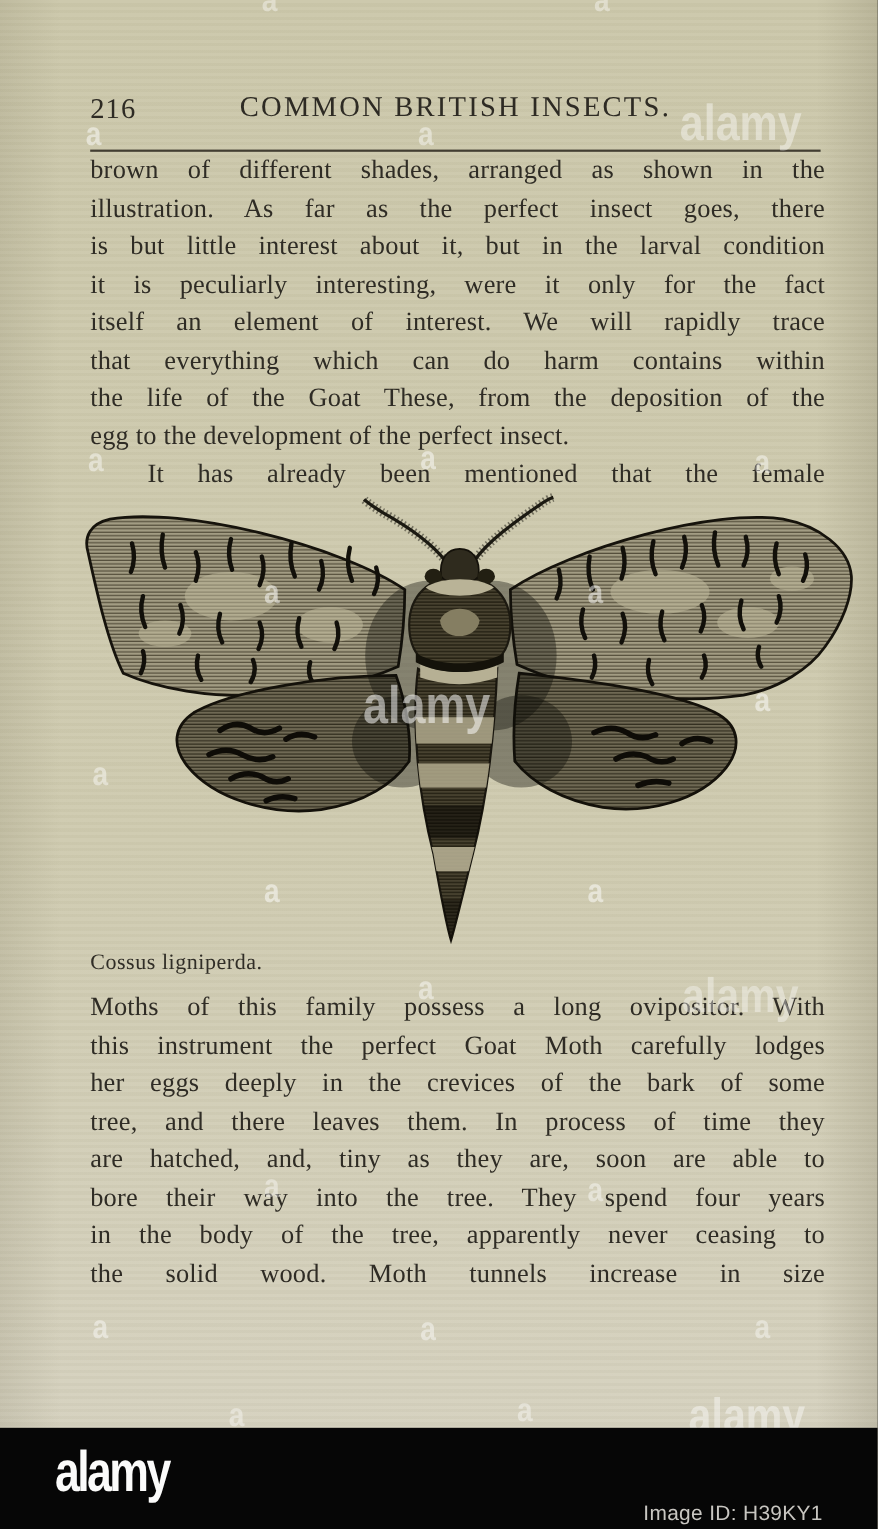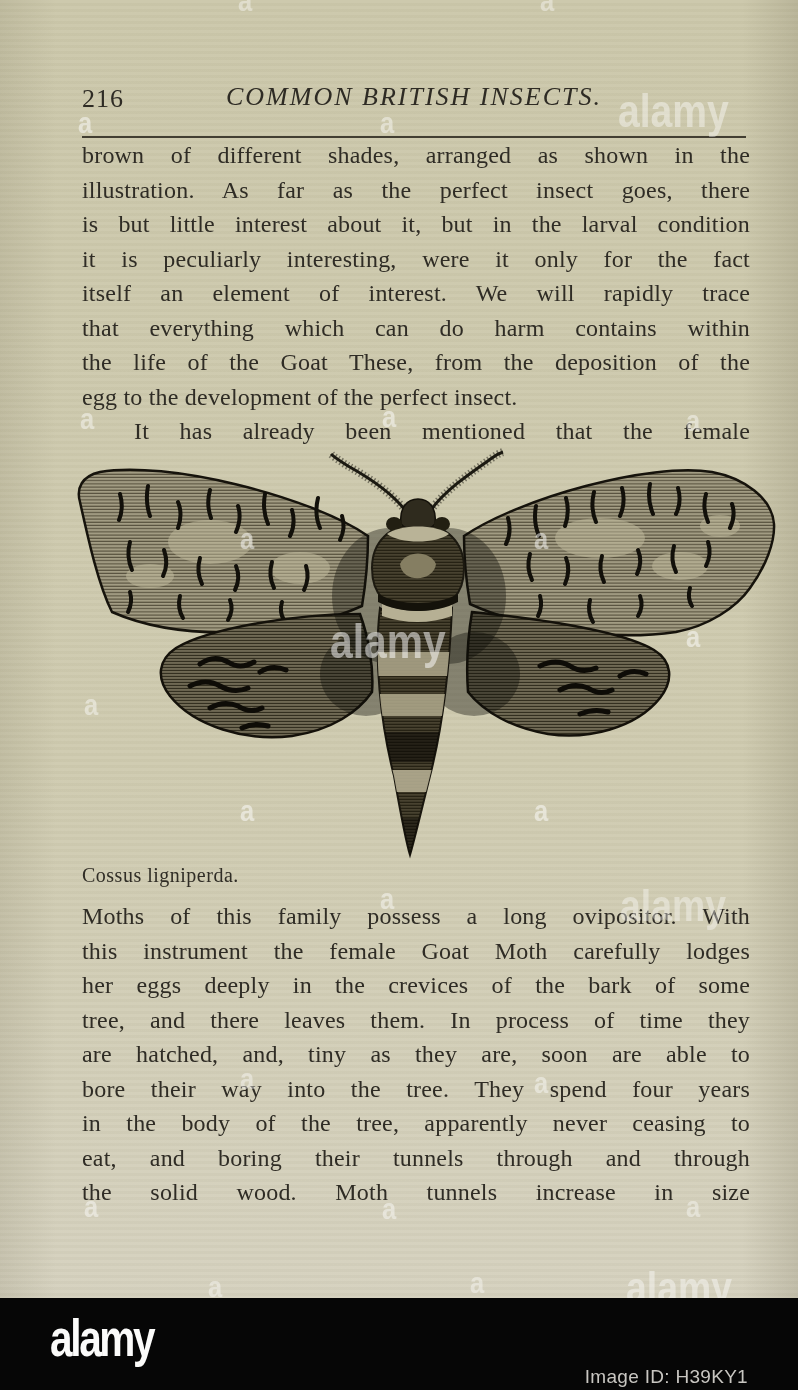--- a/index.html
+++ b/index.html
@@ -6,21 +6,21 @@
   .sheet{
     position:relative;width:798px;height:1390px;overflow:hidden;
     font-family:"Liberation Serif", serif;
     background:
       linear-gradient(90deg, rgba(110,104,80,.14), rgba(0,0,0,0) 7%, rgba(0,0,0,0) 93%, rgba(110,104,80,.20)),
       repeating-linear-gradient(180deg, rgba(255,255,255,.025) 0 3px, rgba(90,85,60,.03) 3px 6px),
       linear-gradient(180deg,#ccc8ab 0%,#cfcbb0 55%,#d6d2c0 96%);
   }
   .pagenum{position:absolute;left:82px;top:84px;font-size:26px;color:#2e2b24;letter-spacing:1px;}
   .runhead{position:absolute;left:82px;top:82px;width:664px;text-align:center;
-    font-style:italic;font-size:26px;letter-spacing:2px;color:#2e2b24;}
+    font-size:26px;letter-spacing:2px;color:#2e2b24;}
   .rule{position:absolute;left:82px;top:136px;width:664px;height:2px;background:#423e32;}
   .textblock{position:absolute;left:82px;width:668px;color:#2f2c25;font-size:24px;}
   .line{height:34.5px;line-height:34.5px;text-align:justify;text-align-last:justify;letter-spacing:.2px;}
   .line.noJust{text-align-last:left;}
   .line.indent{padding-left:52px;}
   #para1{top:138px;}
   #para2{top:899px;}
   .caption{position:absolute;left:82px;top:864px;width:664px;text-align:left;
     font-size:20px;color:#302d26;letter-spacing:.5px;}
   .figure{position:absolute;left:60px;top:446px;width:720px;height:416px;}
@@ -188,27 +188,26 @@
       <ellipse cx="334" cy="78" rx="8" ry="7" fill="#221f12"></ellipse>
       <ellipse cx="382" cy="78" rx="8" ry="7" fill="#221f12"></ellipse>
       <path d="M327,88 C340,78 376,78 389,88 C376,98 340,98 327,88 Z" fill="#b9b397"></path>
     </g>
   </svg>
 
   <div class="caption">Cossus ligniperda.</div>
 
   <div class="textblock" id="para2">
     <div class="line">Moths of this family possess a long ovipositor.  With</div>
-    <div class="line">this instrument the female Goat Moth carefully lodges</div>
+    <div class="line">this instrument the perfect Goat Moth carefully lodges</div>
     <div class="line">her eggs deeply in the crevices of the bark of some</div>
     <div class="line">tree, and there leaves them.  In process of time they</div>
     <div class="line">are hatched, and, tiny as they are, soon are able to</div>
     <div class="line">bore their way into the tree.  They spend four years</div>
     <div class="line">in the body of the tree, apparently never ceasing to</div>
-    <div class="line">eat, and boring their tunnels through and through</div>
     <div class="line">the solid wood.  Moth tunnels increase in size</div>
   </div>
 
   <div id="wm-layer">
       <span class="wm" style="left: 618px; top: 88px; font-size: 46px; opacity: 0.42;">alamy</span>
       <span class="wm" style="left: 330px; top: 618px; font-size: 48px; opacity: 0.52;">alamy</span>
       <span class="wm" style="left: 620px; top: 884px; font-size: 44px; opacity: 0.38;">alamy</span>
       <span class="wm" style="left: 626px; top: 1266px; font-size: 44px; opacity: 0.42;">alamy</span>
       <span class="wm" style="left: 238px; top: -14px; font-size: 30px; opacity: 0.4;">a</span>
       <span class="wm" style="left: 540px; top: -14px; font-size: 30px; opacity: 0.4;">a</span>

